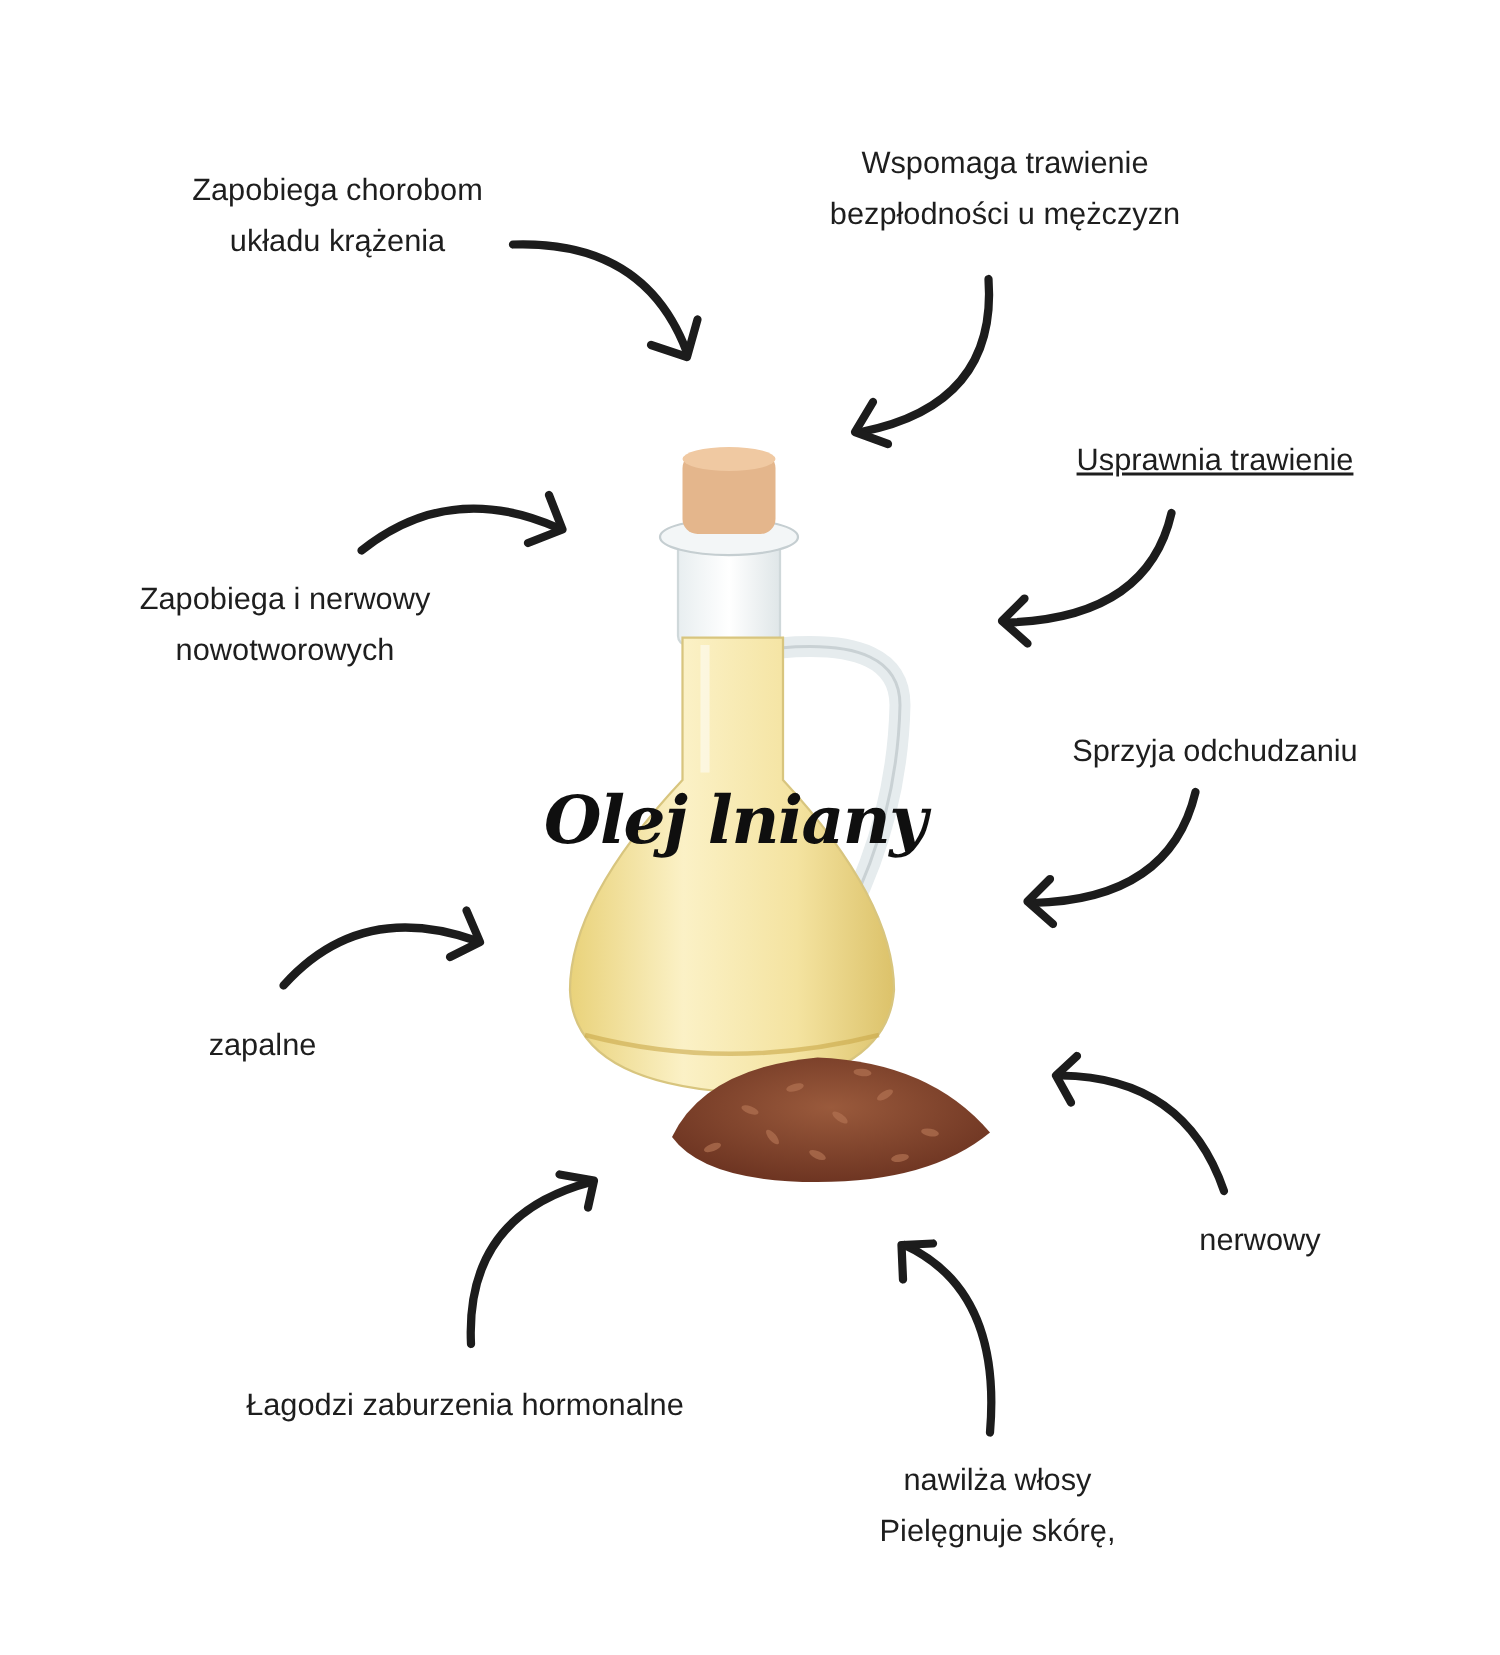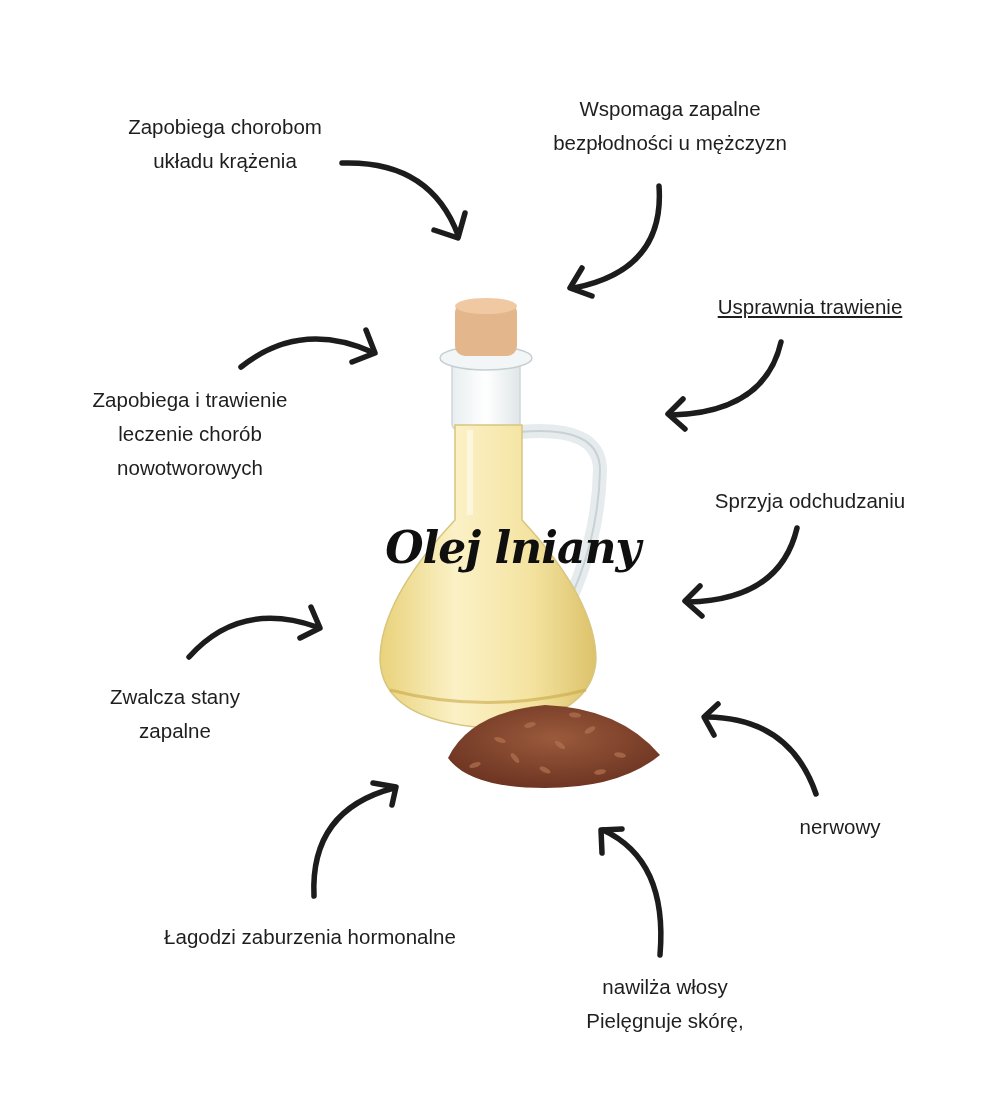--- a/index.html
+++ b/index.html
@@ -1,20 +1,20 @@
 <!DOCTYPE html>
 <html><head>
 <meta charset="utf-8">
 <style>
   html, body { margin:0; padding:0; background:#ffffff; }
   body { width:1000px; height:1103px; position:relative; overflow:hidden;
          font-family:"Liberation Sans", "DejaVu Sans", sans-serif; color:#1e1e1e; }
   .label { position:absolute; text-align:center; font-size:20.5px; line-height:34px; white-space:nowrap; }
   .label span { display:block; }
-  .title { position:absolute; left:340px; top:522px; width:300px; text-align:right;
+  .title { position:absolute; left:340px; top:522px; width:300px; text-align:center;
            font-family:"DejaVu Serif", serif; font-style:italic; font-weight:bold;
            font-size:44px; color:#0f0f0f; letter-spacing:-1px; z-index:5; }
   svg.art { position:absolute; left:0; top:0; }
 </style>
 </head>
 <body>
 
 <svg class="art" width="1000" height="1103" viewBox="0 0 1000 1103">
   <defs>
     <linearGradient id="oilG" x1="0" x2="1" y1="0" y2="0">
@@ -116,40 +116,38 @@
 </svg>
 
 <div class="title">Olej lniany</div>
 
 <div class="label" style="left:105px; top:110px; width:240px;">
   <span>Zapobiega chorobom</span>
   <span>układu krążenia</span>
 </div>
 
 <div class="label" style="left:525px; top:92px; width:290px;">
-  <span>Wspomaga zapalne</span>
+  <span>Wspomaga trawienie</span>
   <span>bezpłodności u mężczyzn</span>
 </div>
 
 <div class="label" style="left:690px; top:290px; width:240px;text-decoration:underline;">
   <span>Usprawnia trawienie</span>
 </div>
 
 <div class="label" style="left:55px; top:383px; width:270px;">
-  <span>Zapobiega i trawienie</span>
-  <span>leczenie chorób</span>
+  <span>Zapobiega i nerwowy</span>
   <span>nowotworowych</span>
 </div>
 
 <div class="label" style="left:690px; top:484px; width:240px;">
   <span>Sprzyja odchudzaniu</span>
 </div>
 
 <div class="label" style="left:80px; top:680px; width:190px;">
-  <span>Zwalcza stany</span>
   <span>zapalne</span>
 </div>
 
 <div class="label" style="left:745px; top:810px; width:190px;">
   <span>nerwowy</span>
 </div>
 
 <div class="label" style="left:130px; top:920px; width:360px;">
   <span>Łagodzi zaburzenia hormonalne</span>
 </div>

